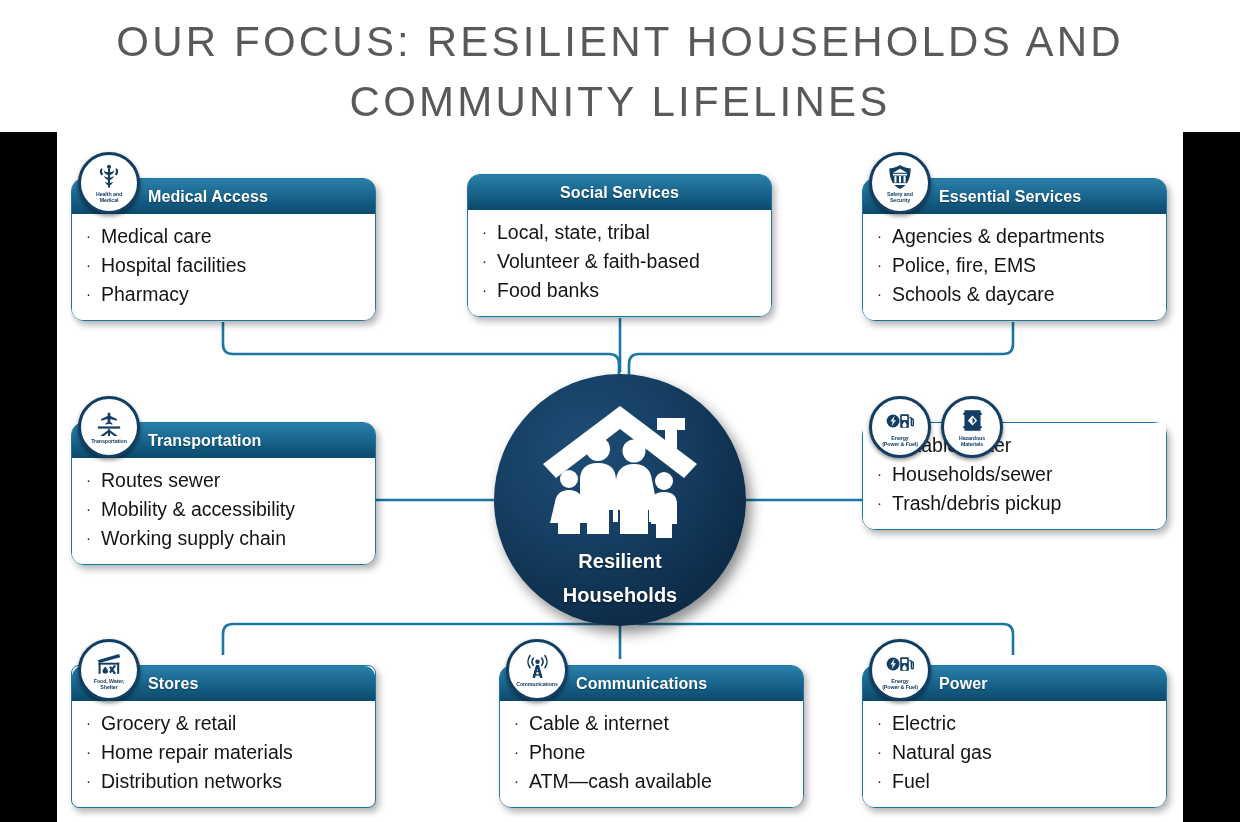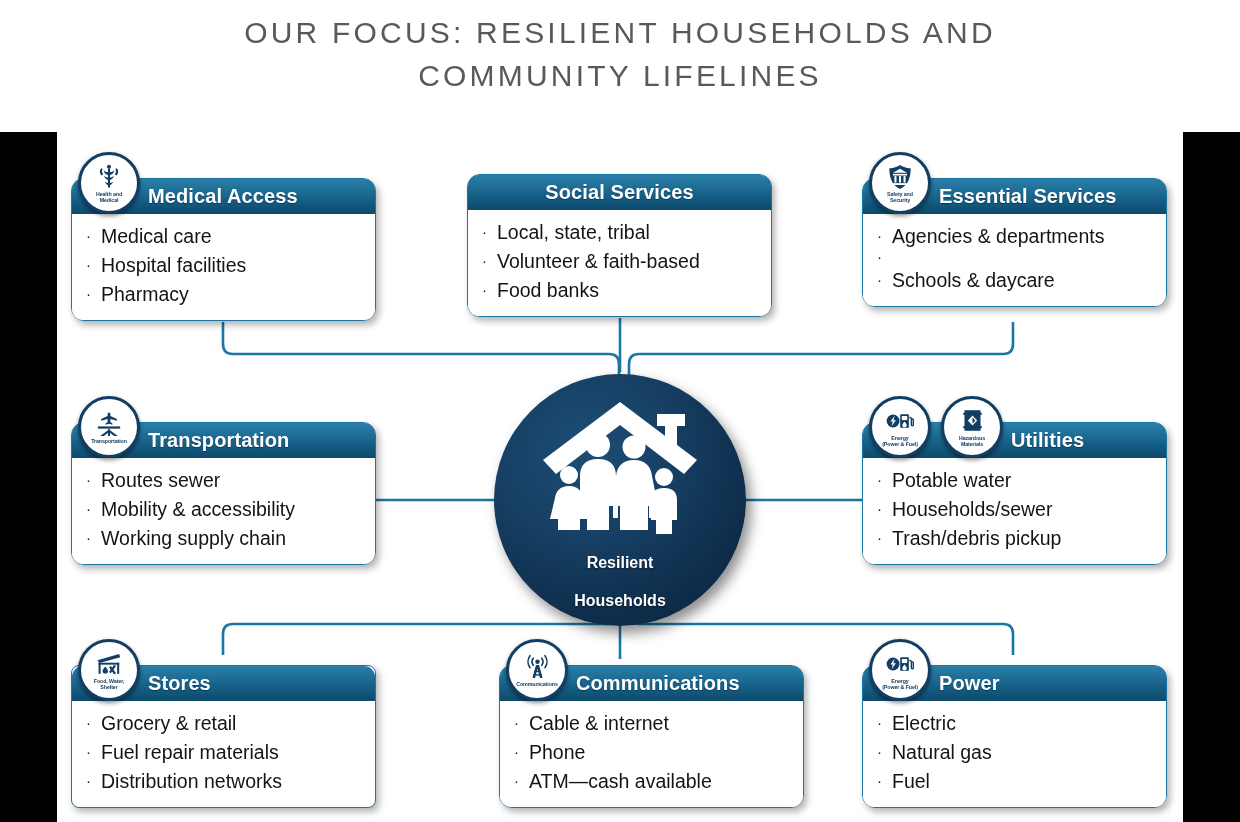--- a/index.html
+++ b/index.html
@@ -27,21 +27,21 @@
     height: 132px;
     background: #ffffff;
     display: flex;
     flex-direction: column;
     align-items: center;
     justify-content: flex-start;
     padding-top: 12px;
   }
   .title-line {
     font-family: "Liberation Sans", sans-serif;
-    font-size: 30px;
+    font-size: 42px;
     font-weight: 300;
     letter-spacing: 3.2px;
     color: #58595b;
     line-height: 1.42;
     text-align: center;
     white-space: nowrap;
   }
 
   
   .stage {
@@ -85,21 +85,21 @@
     position: relative;
     height: 35px;
     border-radius: 11px 11px 0 0;
     background: linear-gradient(to bottom, #2a7fa8 0%, #1e6d96 35%, #12587e 72%, #0d4a6b 100%);
     display: flex;
     align-items: center;
     overflow: hidden;
   }
   .card-title {
     color: #ffffff;
-    font-size: 20px;
+    font-size: 16px;
     font-weight: bold;
     letter-spacing: 0.1px;
     text-shadow: 0 1px 1px rgba(0,0,0,0.35);
     white-space: nowrap;
   }
   .card.has-badge1 .card-title { padding-left: 76px; }
   .card.has-badge2 .card-title { padding-left: 148px; }
   .card.no-badge .card-header { justify-content: center; }
 
   .card-body {
@@ -174,25 +174,25 @@
     box-shadow: 5px 7px 13px rgba(0,0,0,0.45);
     display: flex;
     flex-direction: column;
     align-items: center;
     justify-content: center;
     z-index: 6;
   }
   .hub-art { width: 190px; height: 140px; margin-top: 4px; }
   .hub-label {
     color: #ffffff;
-    font-size: 16px;
+    font-size: 20px;
     font-weight: bold;
     line-height: 1.12;
     text-align: center;
-    margin-top: 20px;
+    margin-top: 12px;
     text-shadow: 0 1px 2px rgba(0,0,0,0.5);
   }
 </style>
 </head>
 <body>
 
 <div id="root">
 
   <div class="title-area">
     <div class="title-line">OUR FOCUS: RESILIENT HOUSEHOLDS AND</div>
@@ -336,20 +336,21 @@
         <span class="card-title">Essential Services</span>
       </div>
       <div class="card-body">
         <ul class="bullet-list">
           <li class="bullet-row">
               <span class="bullet-mark">·</span>
               <span>Agencies &amp; departments</span>
             </li>
           <li class="bullet-row">
               <span class="bullet-mark">·</span>
+              <span>Police, fire, EMS</span>
             </li>
           <li class="bullet-row">
               <span class="bullet-mark">·</span>
               <span>Schools &amp; daycare</span>
             </li>
         </ul>
       </div>
     </div>
 
     <div class="card has-badge1" style="left:14px; top:290px;">
@@ -413,23 +414,20 @@
             <rect x="3.6" y="5.4" width="20.8" height="2.3" fill="#123e63"></rect>
             <rect x="3.6" y="20.3" width="20.8" height="2.3" fill="#123e63"></rect>
             <path d="M14 8.4 L 19.2 14 L 14 19.6 L 8.8 14 Z" fill="#ffffff"></path>
             <path d="M14 10.4 L 17.2 14 L 14 17.6 Z" fill="#123e63"></path>
           </svg>
         </span>
         <span class="badge-caption">
           <span>Hazardous</span><br>
           <span>Materials</span>
         </span>
-      </div>
-      <div class="card-header">
-        <span class="card-title">Utilities</span>
       </div>
       <div class="card-body">
         <ul class="bullet-list">
           <li class="bullet-row">
               <span class="bullet-mark">·</span>
               <span>Potable water</span>
             </li>
           <li class="bullet-row">
               <span class="bullet-mark">·</span>
               <span>Households/sewer</span>
@@ -466,21 +464,21 @@
         <span class="card-title">Stores</span>
       </div>
       <div class="card-body">
         <ul class="bullet-list">
           <li class="bullet-row">
               <span class="bullet-mark">·</span>
               <span>Grocery &amp; retail</span>
             </li>
           <li class="bullet-row">
               <span class="bullet-mark">·</span>
-              <span>Fuel repair materials</span>
+              <span>Home repair materials</span>
             </li>
           <li class="bullet-row">
               <span class="bullet-mark">·</span>
               <span>Distribution networks</span>
             </li>
         </ul>
       </div>
     </div>
 
     <div class="card has-badge1" style="left:410px; top:533px;margin-left:32px;">

